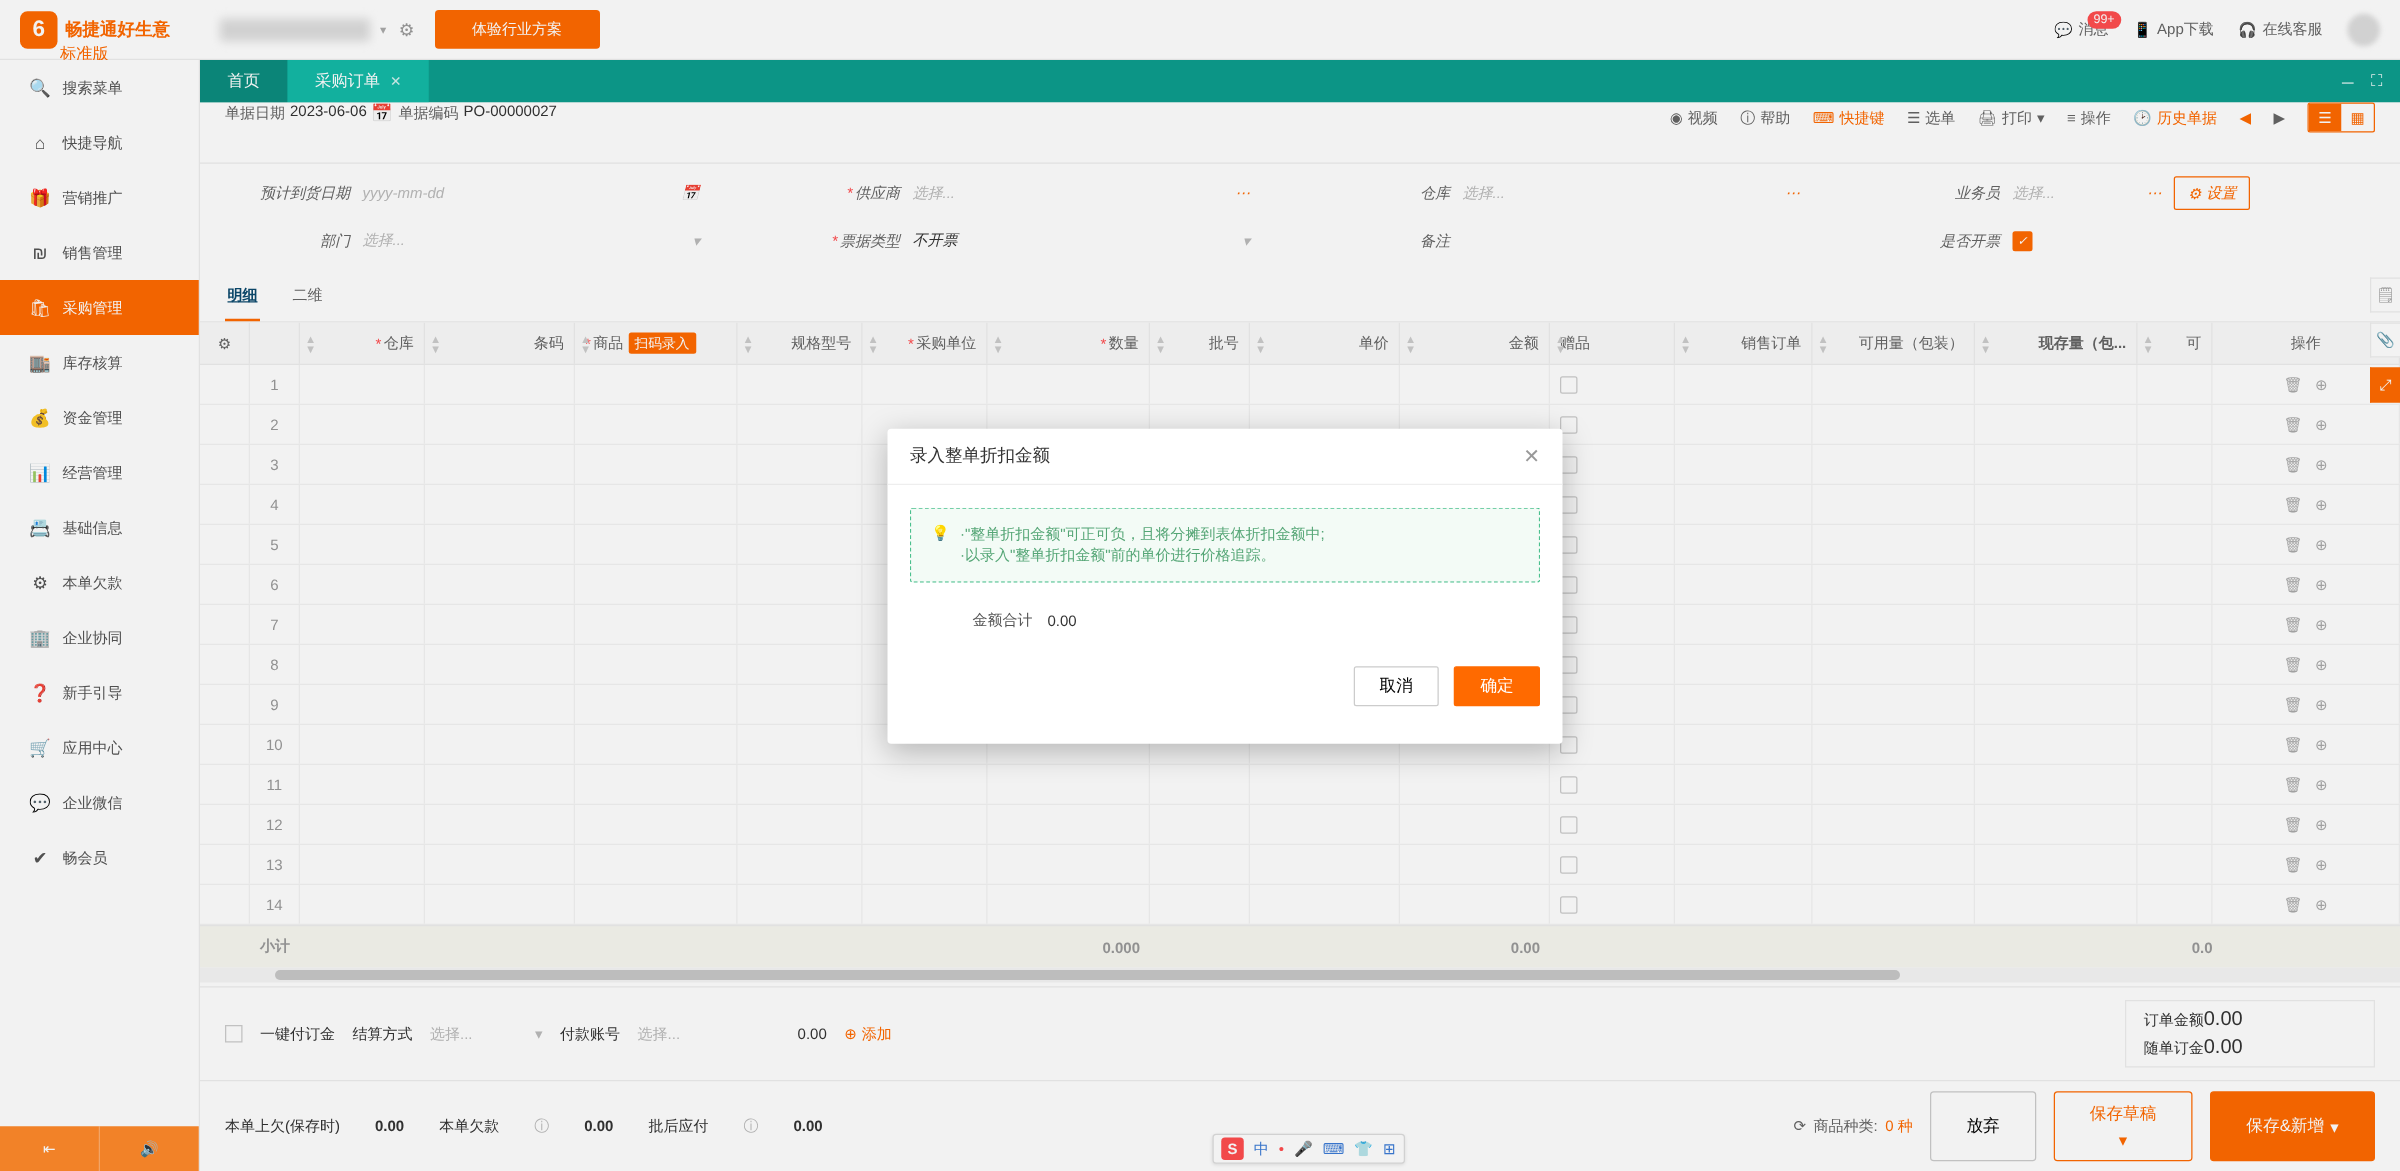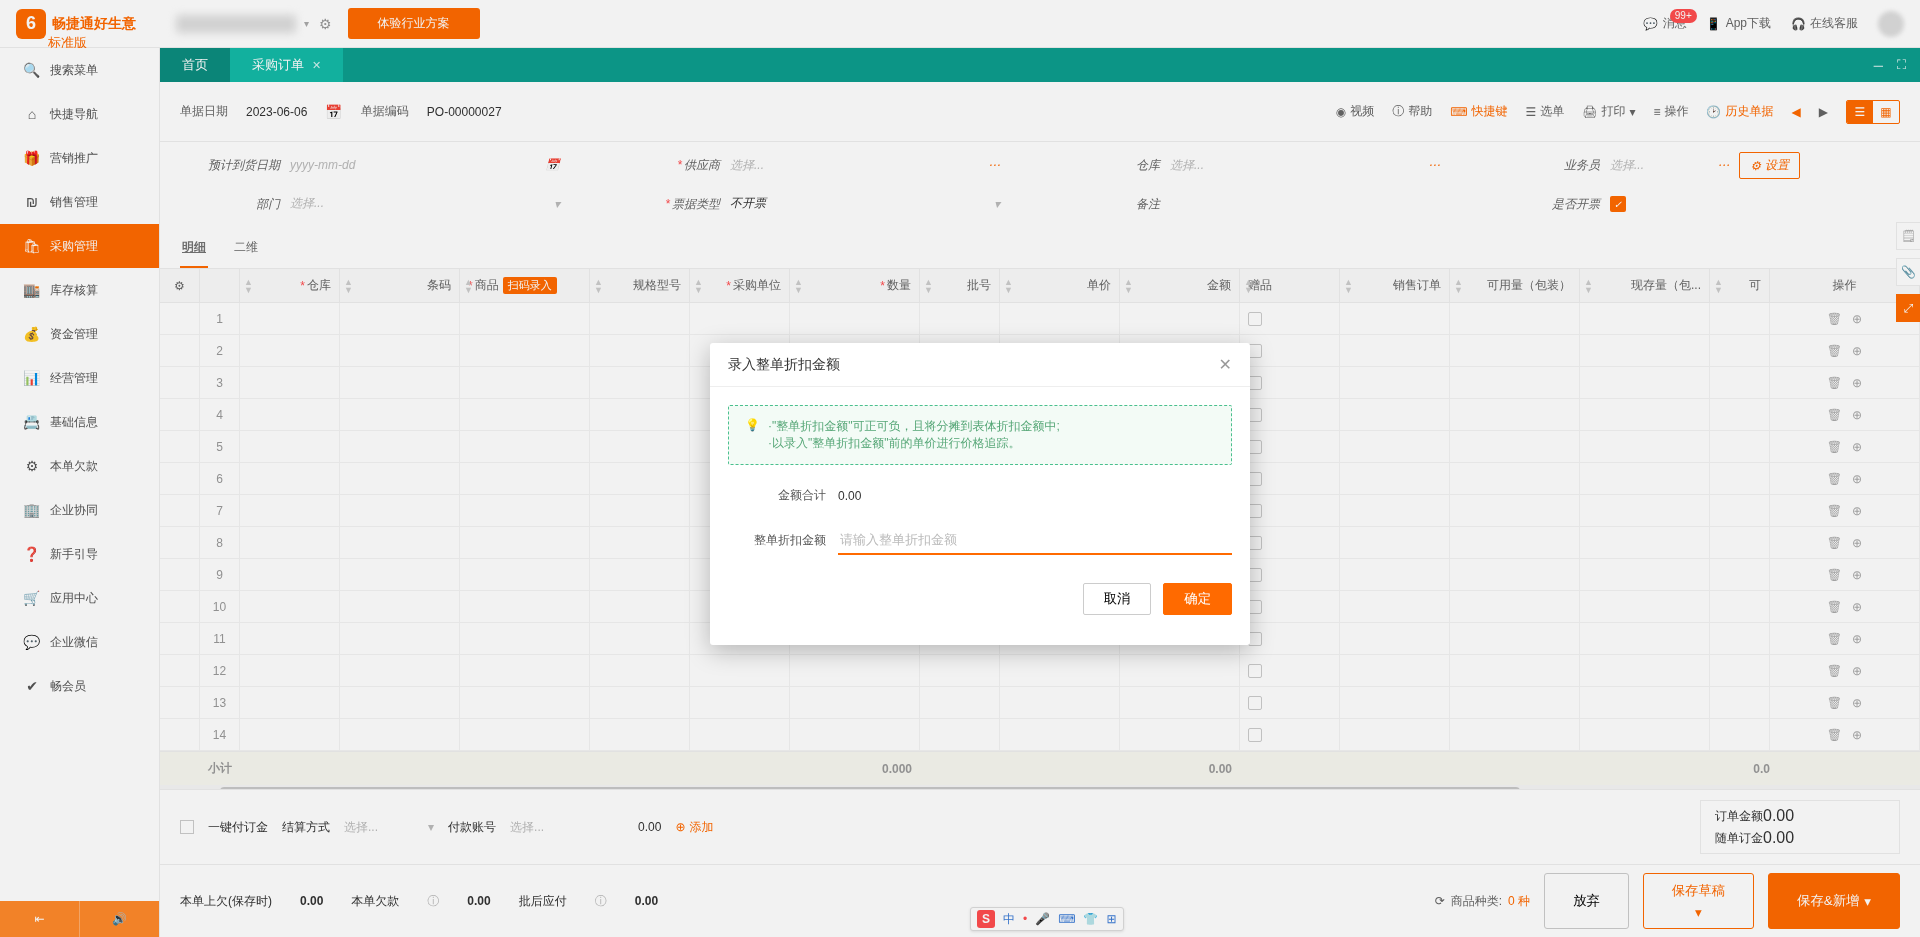--- a/index.html
+++ b/index.html
@@ -34,21 +34,21 @@
 .tab-bar { position:absolute; left:160px; top:48px; right:0; height:34px; background:#0d9e8e; display:flex; align-items:stretch; color:#fff;}
 .tab { padding:0 22px; display:flex; align-items:center; gap:8px; cursor:pointer; font-size:13px;}
 .tab.home { background:#0c8d7f; }
 .tab.active { background:#13baa7; }
 .tab .close{font-size:11px;opacity:.8;}
 .tab-bar-right{margin-left:auto;display:flex;align-items:center;gap:14px;padding-right:14px;}
 .tab-bar-right .tb-icon{font-size:13px;opacity:.9;cursor:pointer;}
 
 
 .content { position:absolute; left:160px; top:82px; right:0; bottom:0; background:#fff; display:flex; flex-direction:column; }
-.order-header { height:60px; display:flex; align-items:center; padding:0 20px; border-bottom:1px solid #eee; gap:18px;}
+.order-header { height:49px; display:flex; align-items:flex-start; padding:0 20px; border-bottom:1px solid #eee; gap:4px;}
 .oh-label{color:#666;}
 .oh-value{color:#333;}
 .oh-date-icon{color:#ff6a00;font-size:14px;}
 .oh-right{margin-left:auto;display:flex;align-items:center;gap:18px;color:#666;}
 .oh-link{display:flex;align-items:center;gap:4px;cursor:pointer;}
 .oh-link.orange{color:#ff6a00;}
 .view-toggle{display:flex;border:1px solid #ff6a00;border-radius:2px;overflow:hidden;}
 .vt-btn{width:26px;height:22px;display:flex;align-items:center;justify-content:center;color:#ff6a00;cursor:pointer;}
 .vt-btn.active{background:#ff6a00;color:#fff;}
 .settings-btn{border:1px solid #ff6a00;color:#ff6a00;padding:4px 10px;border-radius:2px;cursor:pointer;display:flex;align-items:center;gap:4px;}
@@ -58,21 +58,21 @@
 .form-field{display:flex;align-items:center;gap:10px;min-width:380px;}
 .ff-label{width:100px;text-align:right;color:#666;}
 .ff-label .req{color:#ff4d4f;margin-right:2px;}
 .ff-input{flex:1;display:flex;align-items:center;justify-content:space-between;border-bottom:1px solid transparent;color:#aaa;padding:2px 0;}
 .ff-input .ph{color:#bbb;}
 .ff-input .picker{color:#ff6a00;font-size:12px;}
 .ff-checkbox{width:16px;height:16px;background:#ff6a00;border-radius:2px;color:#fff;display:flex;align-items:center;justify-content:center;font-size:10px;}
 
 .inner-tabs{display:flex;gap:24px;padding:0 20px;border-bottom:1px solid #eee;}
 .inner-tab{padding:10px 2px;color:#666;cursor:pointer;border-bottom:2px solid transparent;}
-.inner-tab.active{color:#737373;border-bottom-color:#ff6a00;font-weight:bold;text-decoration:underline;}
+.inner-tab.active{color:#0c4a6e;border-bottom-color:#ff6a00;font-weight:bold;text-decoration:underline;}
 
 
 .table-wrap{flex:1;overflow:hidden;position:relative;}
 .thead{display:flex;background:#fafafa;border-bottom:1px solid #eee;height:34px;align-items:stretch;}
 .th{border-right:1px solid #eee;display:flex;align-items:center;justify-content:flex-end;padding:0 8px;color:#666;position:relative;}
 .th.left{justify-content:flex-start;}
 .th.center{justify-content:center;}
 .th .req{color:#ff4d4f;margin-right:2px;}
 .th .sort{position:absolute;left:4px;color:#ccc;font-size:9px;line-height:8px;}
 .th .sort::before{content:"▲";display:block;}
@@ -131,21 +131,21 @@
 
 
 .ime{position:absolute;bottom:6px;left:970px;display:flex;align-items:center;background:#fff;border:1px solid #ddd;border-radius:3px;padding:2px 6px;gap:8px;box-shadow:0 1px 3px rgba(0,0,0,.1);}
 .ime .s{width:18px;height:18px;background:#ff4d4f;color:#fff;border-radius:3px;display:flex;align-items:center;justify-content:center;font-weight:bold;font-size:12px;}
 .ime span{color:#3b7bd6;font-size:12px;}
 
 
 .c-gear{width:40px;} .c-idx{width:40px;} .c-wh{width:100px;} .c-code{width:120px;}
 .c-prod{width:130px;} .c-spec{width:100px;} .c-unit{width:100px;} .c-qty{width:130px;}
 .c-batch{width:80px;} .c-price{width:120px;} .c-amt{width:120px;} .c-gift{width:100px;}
-.c-sale{width:110px;} .c-avail{width:130px;} .c-stock{width:130px;} .c-avail2{width:60px;}
+.c-sale{width:110px;} .c-avail{width:130px;} .c-stock{width:130px;font-weight:bold;} .c-avail2{width:60px;}
 .c-ops{width:100px;flex:1;}
 </style>
 </head>
 <body>
 
 <div class="top-header">
   <div class="logo">
     <div class="logo-icon">6</div>
     <div>
       <div class="logo-text">畅捷通好生意</div>
@@ -876,24 +876,20 @@
       <span class="bulb">💡</span>
       <div>
         <div>·"整单折扣金额"可正可负，且将分摊到表体折扣金额中;</div>
         <div>·以录入"整单折扣金额"前的单价进行价格追踪。</div>
       </div>
     </div>
     <div class="modal-field">
       <div class="mf-label">金额合计</div>
       <div class="mf-value">0.00</div>
     </div>
-    <div class="modal-field">
-      <div class="mf-label">整单折扣金额</div>
-      <input class="mf-input" placeholder="请输入整单折扣金额" style="">
-    </div>
   </div>
   <div class="modal-foot">
     <button class="btn-sm">取消</button>
     <button class="btn-sm primary">确定</button>
   </div>
 </div>
 
 <div class="ime">
   <div class="s">S</div>
   <span>中</span>

